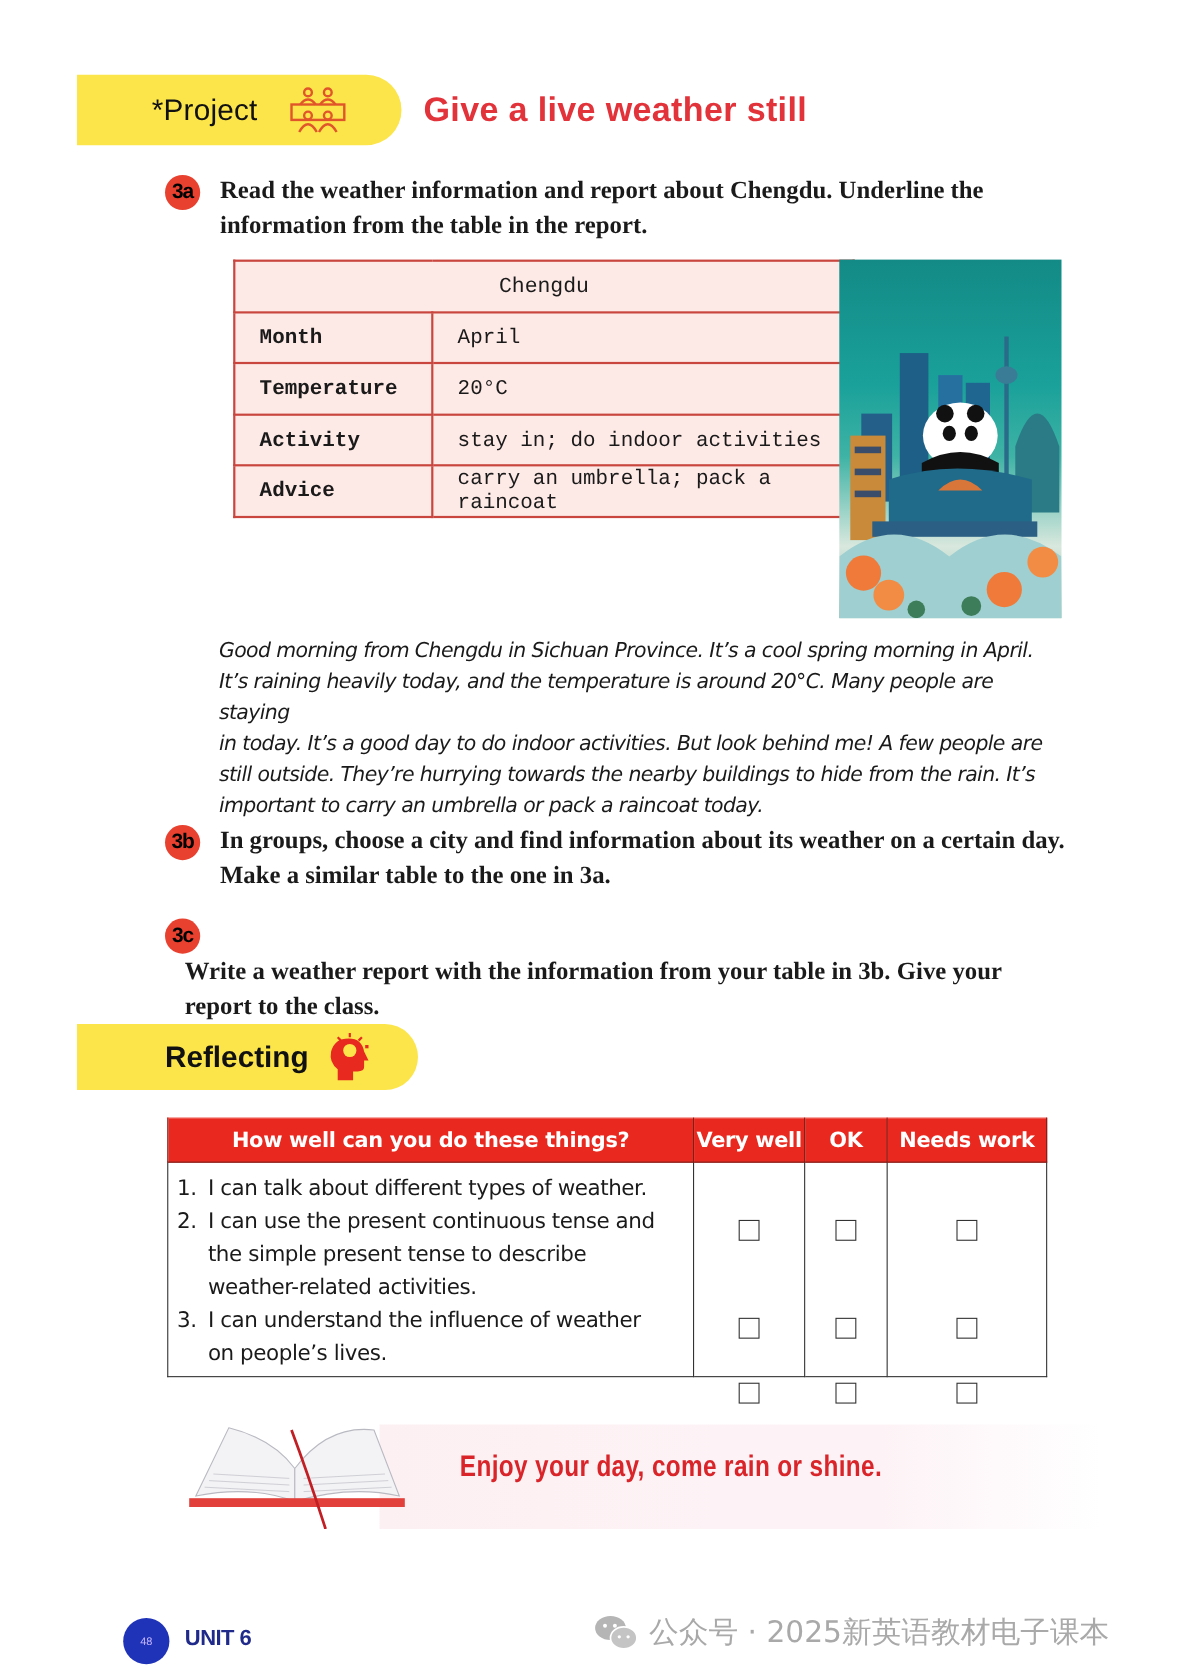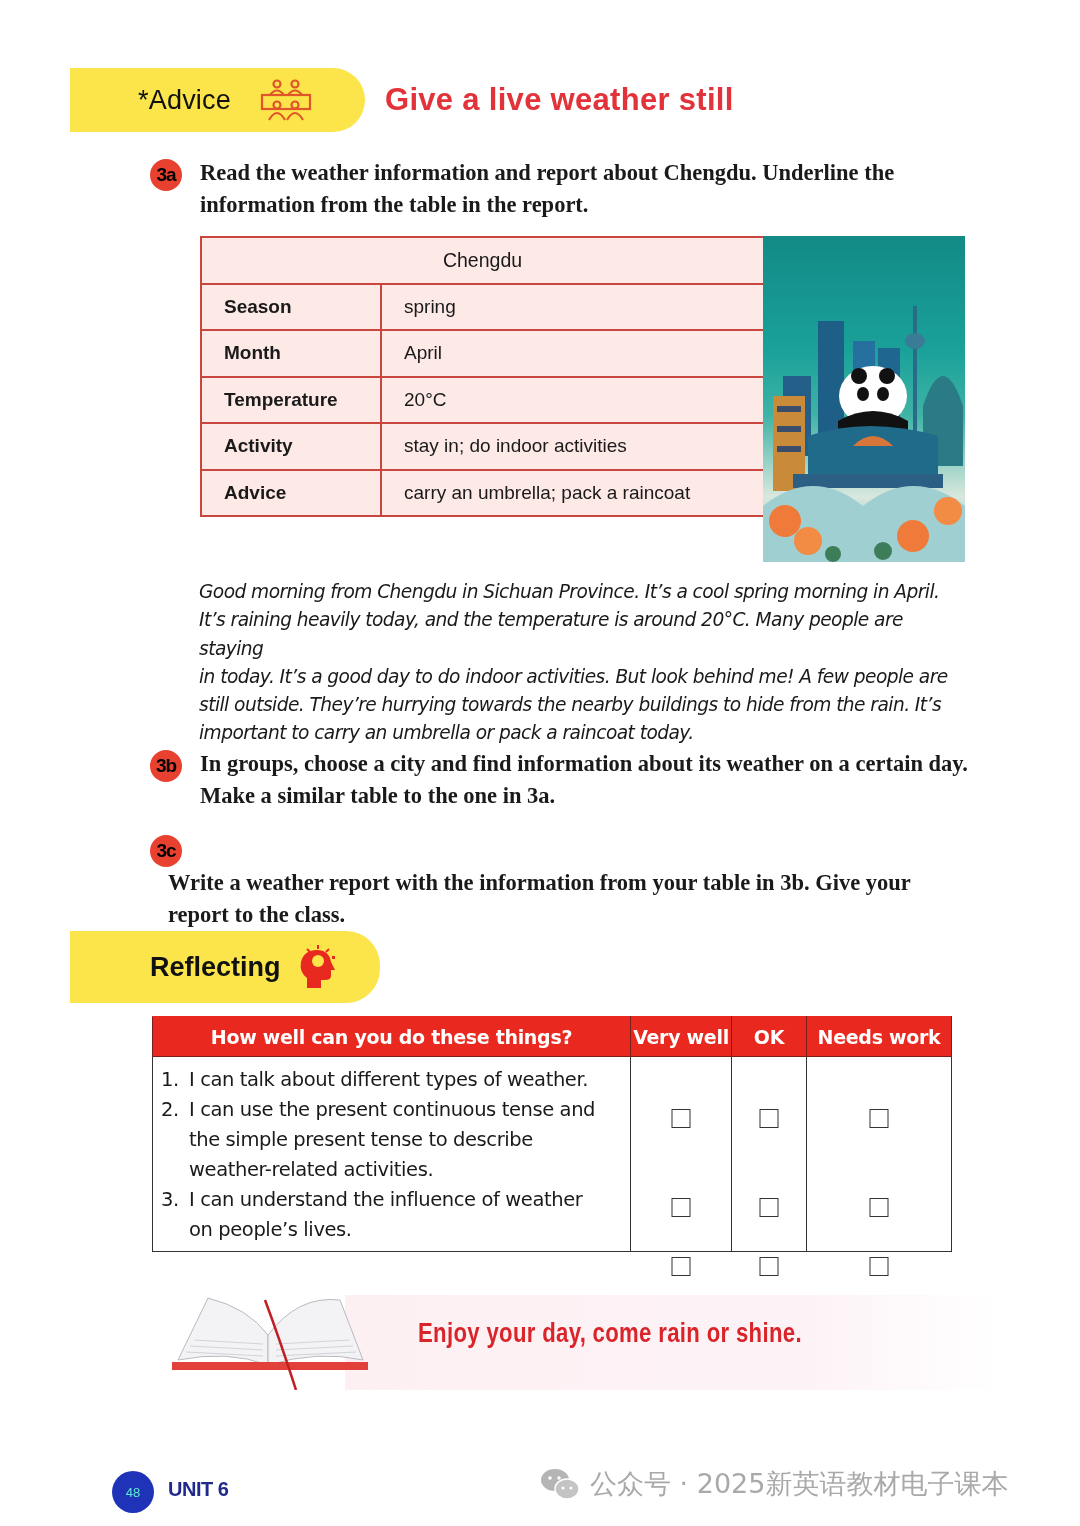--- a/index.html
+++ b/index.html
@@ -24,43 +24,43 @@
       color: #000000; font-family: "Liberation Sans", sans-serif; font-weight: 700; font-size: 19px;
       display: flex; align-items: center; justify-content: center; flex-shrink: 0; margin-top: 2px;
       letter-spacing: -1px;
     }
     .task-text {
       margin-left: 18px; font-family: "Liberation Serif", serif; font-weight: 700;
       font-size: 22.5px; line-height: 32px; color: #1a1a1a; width: 770px;
     }
 
     .weather-table {
-      position: absolute; left: 200px; top: 236px; width: 565px;
+      position: absolute; left: 212px; top: 236px; width: 565px;
       border-collapse: collapse; background: #fde9e6;
-      font-family: Liberation Sans, sans-serif;
+      font-family: Liberation Mono, monospace;
     }
     .weather-table td, .weather-table th { border: 2px solid #c9463f; height: 46.5px; font-size: 19px; }
     .weather-table th { font-weight: 400; text-align: center; color: #1a1a1a; font-size: 19.5px; }
     .weather-table td.key { width: 180px; padding-left: 22px; font-weight: 700; font-size: 19px; }
     .weather-table td.val { padding-left: 22px; font-weight: 400; }
 
     .city-image {
       position: absolute; left: 763px; top: 236px; width: 202px; height: 326px;
       background: linear-gradient(180deg, #138a86 0%, #1aa19a 35%, #3fb3a5 55%, #d9e8de 80%, #7ab7a8 100%);
       overflow: hidden;
     }
 
     .report {
       position: absolute; left: 199px; top: 578px; width: 770px;
       font-family: "DejaVu Sans", sans-serif; font-style: italic; font-size: 18.6px;
       line-height: 28.3px; color: #1a1a1a; letter-spacing: -0.55px;
     }
 
     .reflect-banner {
-      position: absolute; left: 70px; top: 931px; width: 310px; height: 72px;
+      position: absolute; left: 70px; top: 931px; width: 310px; height: 60px;
       background: #fbe54a; border-radius: 0 34px 34px 0; display: flex; align-items: center;
     }
     .reflect-label { margin-left: 80px; font-size: 27px; font-weight: 700; color: #111; }
     .head-icon { margin-left: 18px; width: 40px; height: 46px; }
 
     .reflect-table {
       position: absolute; left: 152px; top: 1016px; width: 800px;
       border-collapse: collapse; font-family: "DejaVu Sans", sans-serif;
     }
     .reflect-table th {
@@ -84,35 +84,35 @@
     }
     .book-icon { position: absolute; left: 168px; top: 1290px; width: 205px; height: 100px; }
     .motto {
       position: absolute; left: 418px; top: 1318px; font-size: 27px; font-weight: 700;
       color: #d9252a; letter-spacing: 0.4px; transform: scaleX(0.82); transform-origin: left center;
       font-family: "Liberation Sans Narrow", "Liberation Sans", sans-serif;
     }
 
     .page-num {
       position: absolute; left: 112px; top: 1471px; width: 42px; height: 42px; border-radius: 50%;
-      background: #1f33b8; color: #5eead4; font-size: 13px; display: flex; align-items: center; justify-content: center;
+      background: #1f33b8; color: #c4b5fd; font-size: 10px; display: flex; align-items: center; justify-content: center;
     }
     .unit-label { position: absolute; left: 168px; top: 1478px; font-size: 20px; font-weight: 700; color: #1f2a8a; letter-spacing: -0.5px; }
 
     .watermark {
       position: absolute; left: 540px; top: 1466px; display: flex; align-items: center;
       font-family: "DejaVu Sans", sans-serif; font-size: 27px; color: #a9a9a9;
     }
     .wechat-icon { width: 40px; height: 34px; margin-right: 10px; }
   </style>
 </head>
 <body>
 
 <div class="project-banner">
-  <span class="project-label">*Advice</span>
+  <span class="project-label">*Project</span>
   <svg class="group-icon" viewBox="0 0 58 44">
     <g fill="none" stroke="#e0562a" stroke-width="2.2">
       <circle cx="20" cy="6" r="3.5"></circle>
         <circle cx="38" cy="6" r="3.5"></circle>
       <path d="M13 17 q7 -9 14 0"></path>
         <path d="M31 17 q7 -9 14 0"></path>
       <rect x="5" y="17" width="48" height="14"></rect>
       <circle cx="20" cy="27" r="3.5"></circle>
         <circle cx="38" cy="27" r="3.5"></circle>
       <path d="M12 42 q8 -14 16 0"></path>
@@ -124,24 +124,20 @@
 
 <div class="task" style="top:157px;">
   <div class="task-badge">3a</div>
   <div class="task-text">Read the weather information and report about Chengdu. Underline the information from the table in the report.</div>
 </div>
 
 <table class="weather-table">
   <tbody>
       <tr>
     <th colspan="2">Chengdu</th>
-  </tr>
-  <tr>
-    <td class="key">Season</td>
-    <td class="val">spring</td>
   </tr>
   <tr>
     <td class="key">Month</td>
     <td class="val">April</td>
   </tr>
   <tr>
     <td class="key">Temperature</td>
     <td class="val">20°C</td>
   </tr>
   <tr>

